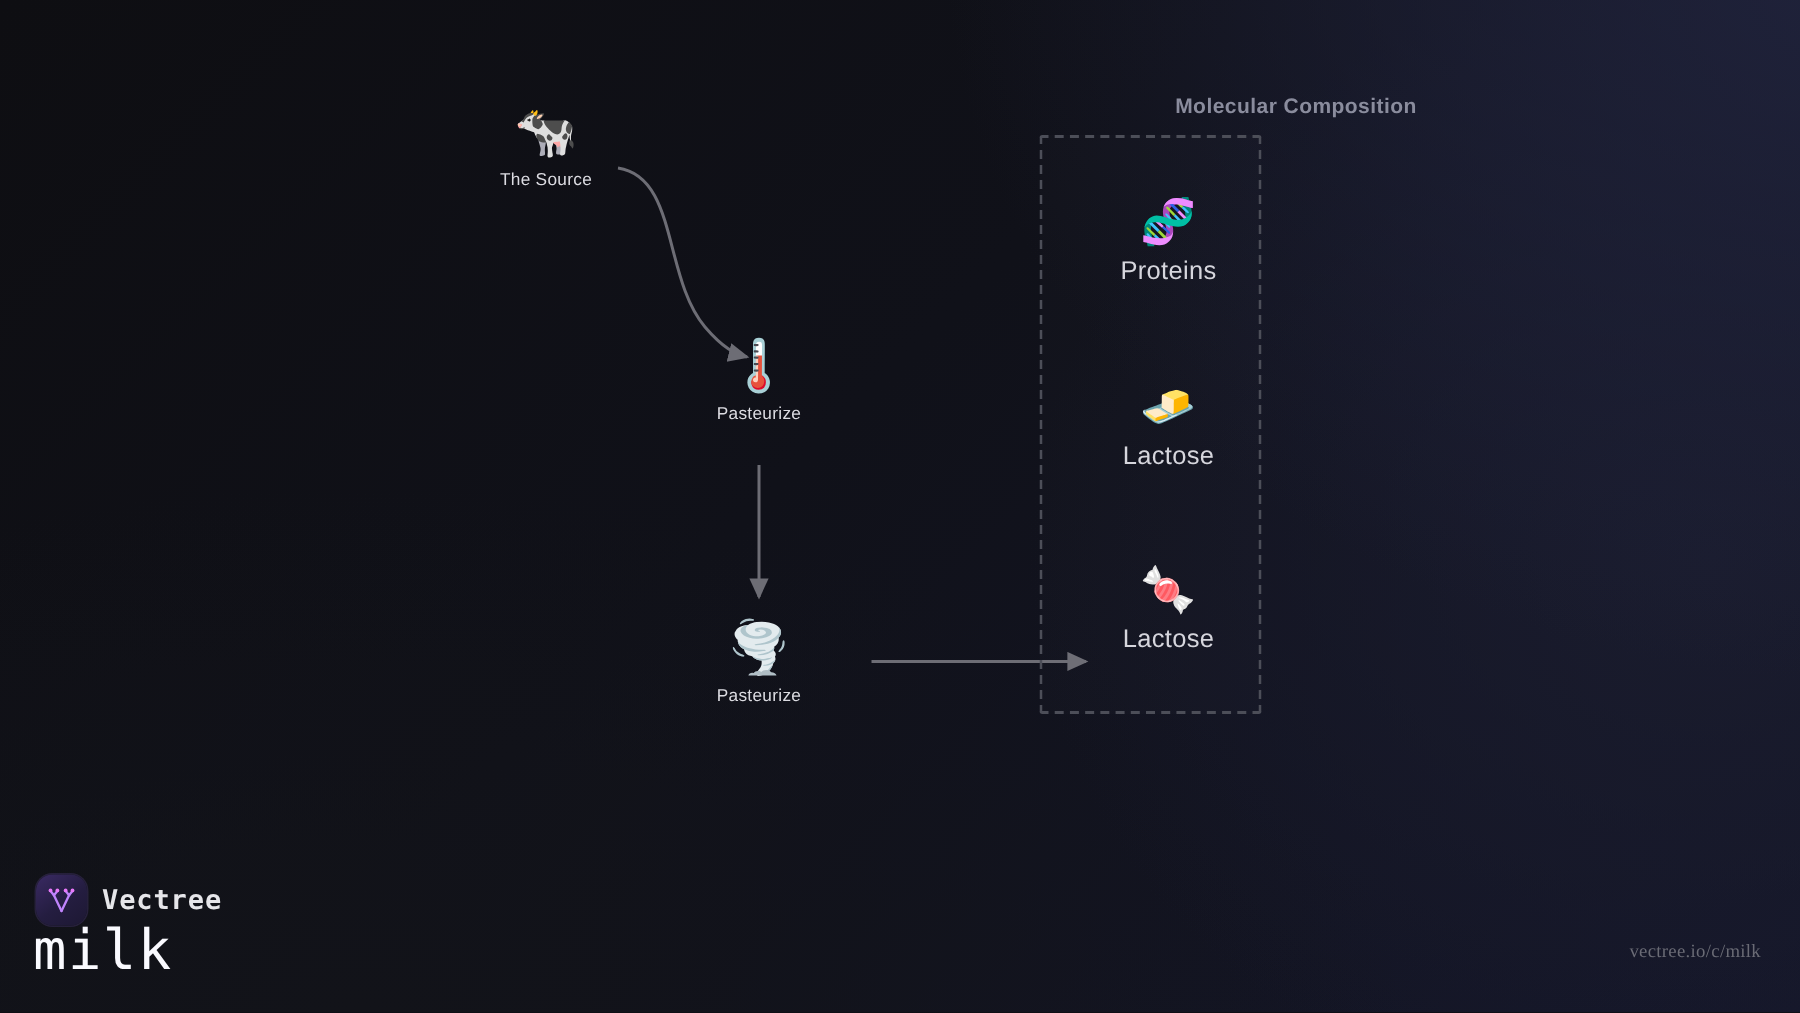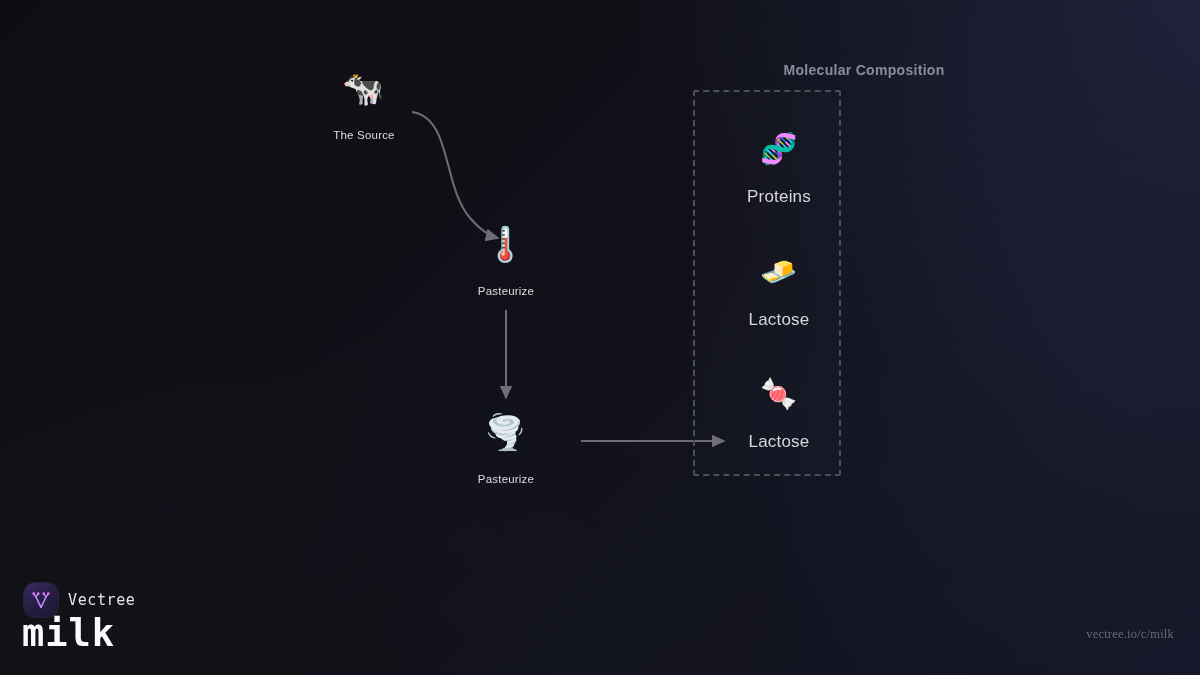--- a/index.html
+++ b/index.html
@@ -35,21 +35,21 @@
     user-select: none;
   }
   .node-icon {
     font-size: 34px;
     line-height: 44px;
     height: 44px;
     display: block;
   }
   .node-label {
     display: inline-block;
-    margin-top: 19px;
+    margin-top: 3px;
     font-size: 11.5px;
     color: #dcdce2;
     letter-spacing: 0.2px;
     white-space: nowrap;
   }
   
   #group-box {
     position: absolute;
     border: 2px dashed #4c4e58;
     border-radius: 2px;
@@ -86,33 +86,33 @@
     width: 34px; height: 34px;
     border-radius: 11px;
     background: linear-gradient(145deg, #3a2a63 0%, #241d40 55%, #1d1833 100%);
     display: flex;
     align-items: center;
     justify-content: center;
     box-shadow: 0 0 0 1px rgba(140,100,220,0.18);
   }
   #brand-name {
     font-family: "DejaVu Sans Mono", "Liberation Mono", monospace;
-    font-size: 15px;
-    font-weight: normal;
+    font-size: 18px;
+    font-weight: bold;
     color: #e6e6ea;
     letter-spacing: 0.6px;
     text-align: center;
   }
   #page-title {
     position: absolute;
     left: 22px;
     bottom: 23px;
     font-family: "DejaVu Sans Mono", "Liberation Mono", monospace;
     font-size: 37px;
-    font-weight: bold;
+    font-weight: normal;
     color: #fafaff;
     letter-spacing: 1px;
     line-height: 1;
   }
   #footer-url {
     position: absolute;
     right: 26px;
     bottom: 33px;
     font-family: Liberation Serif, serif;
     font-size: 12.5px;

